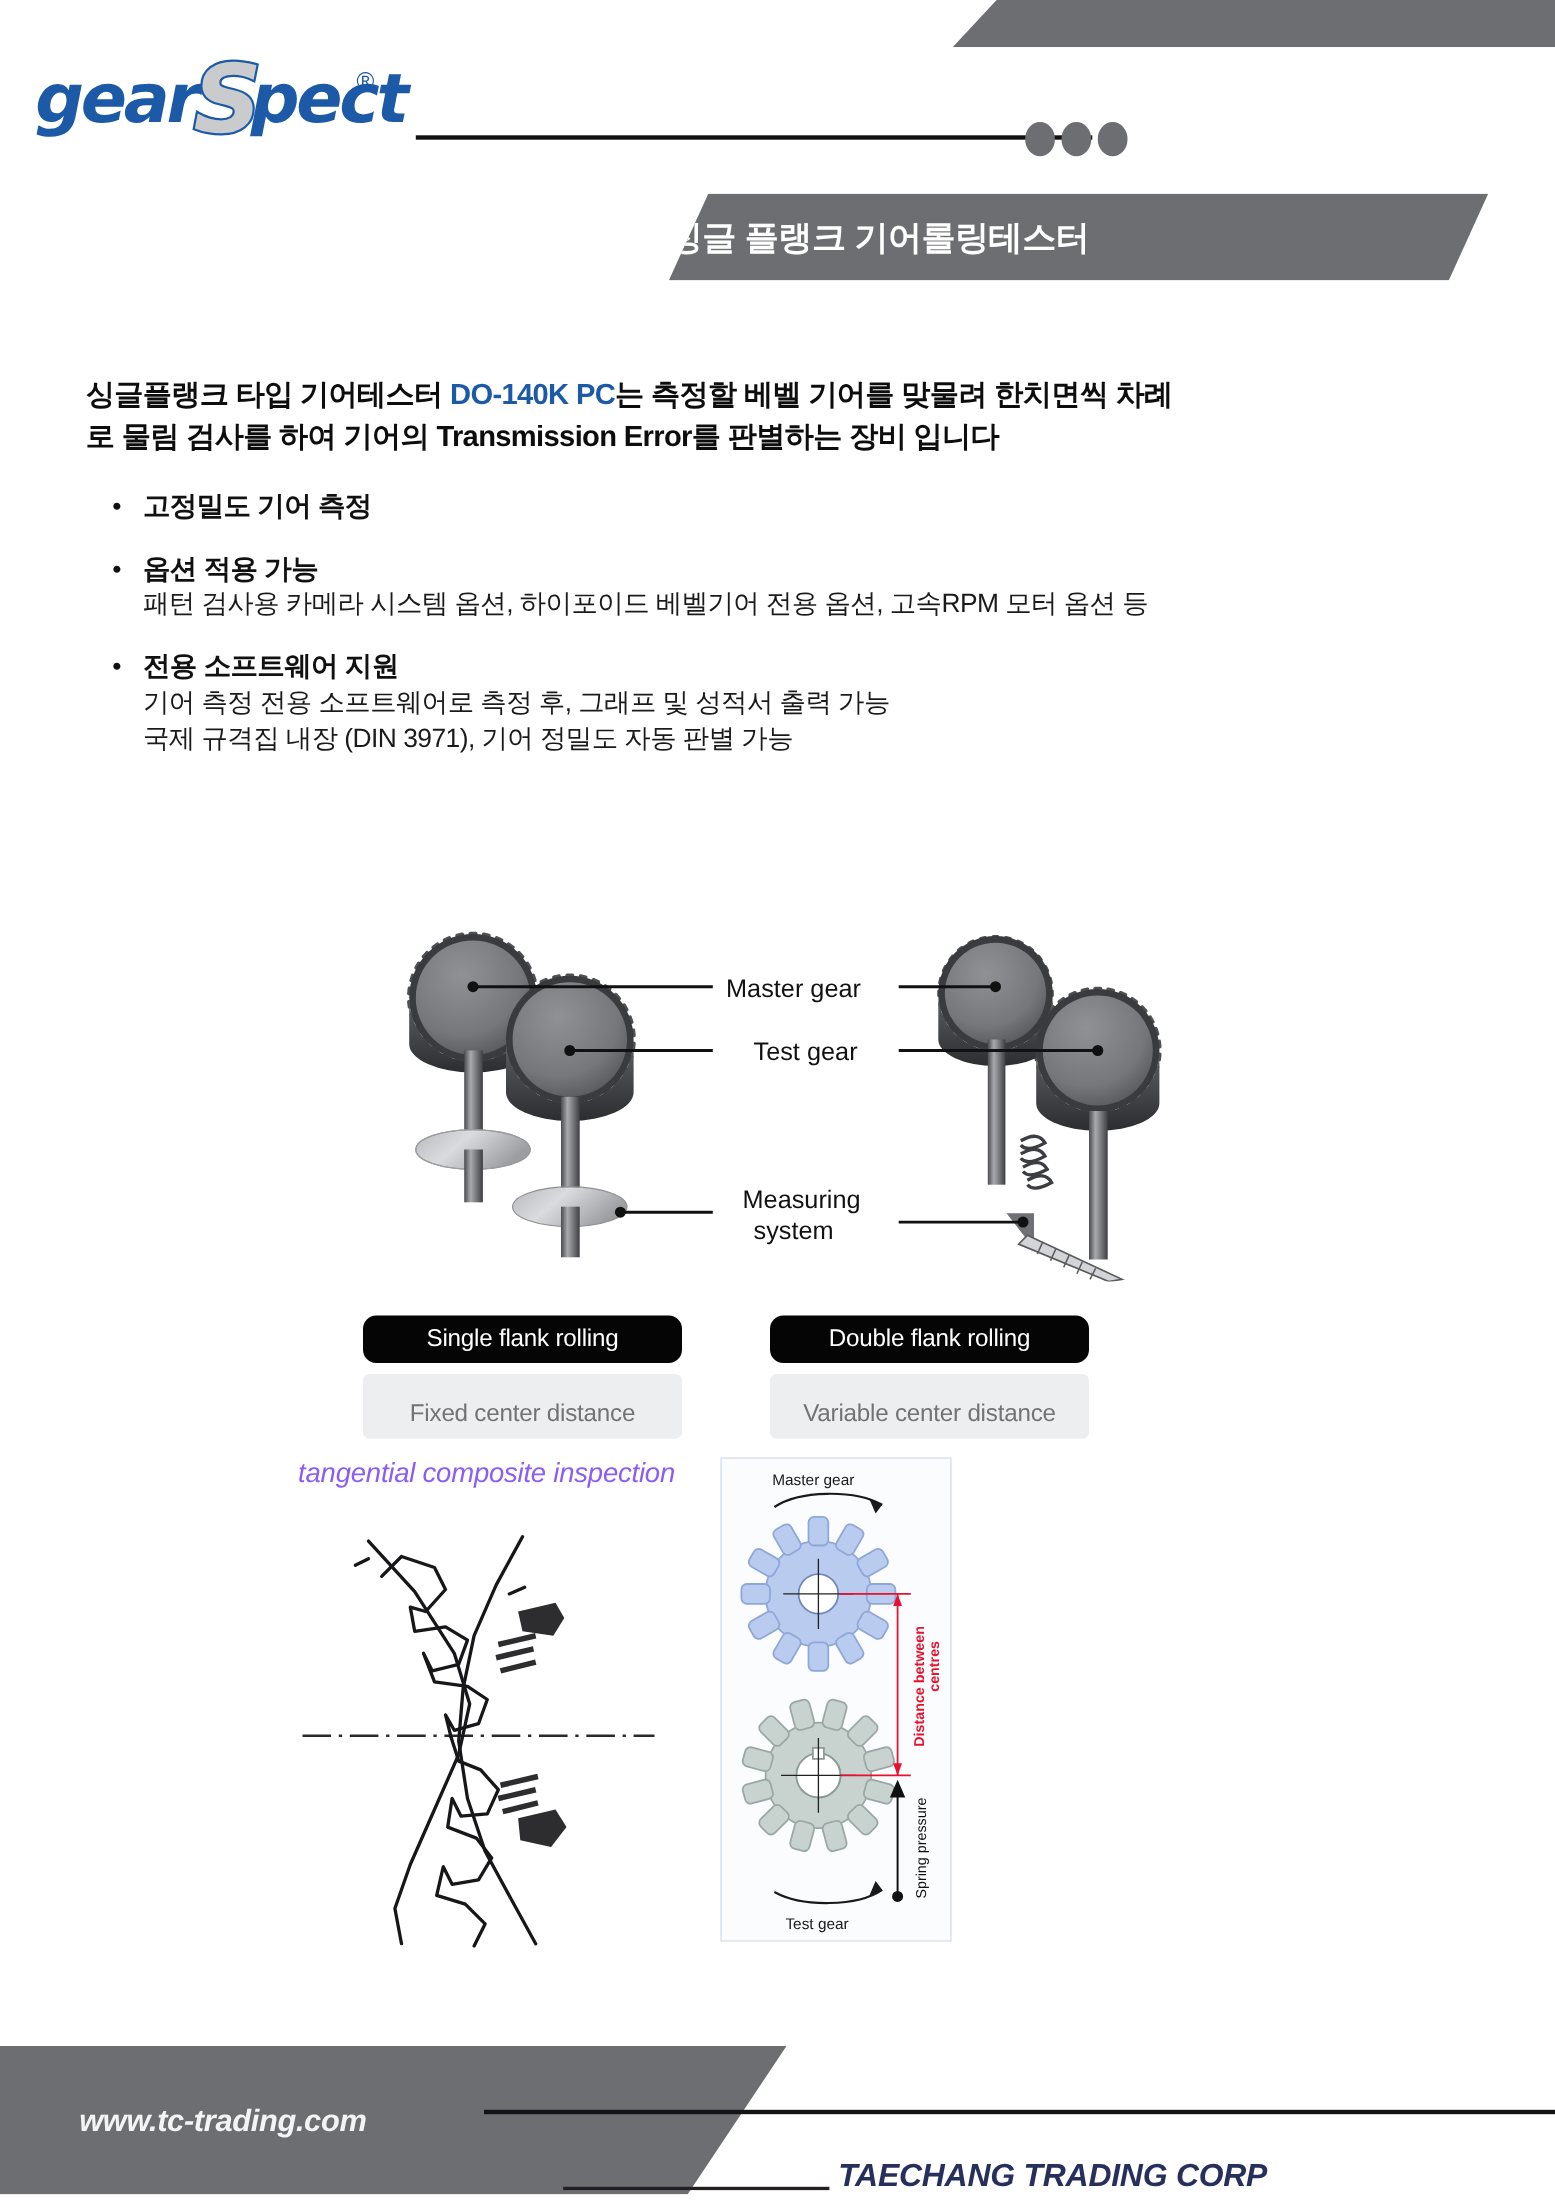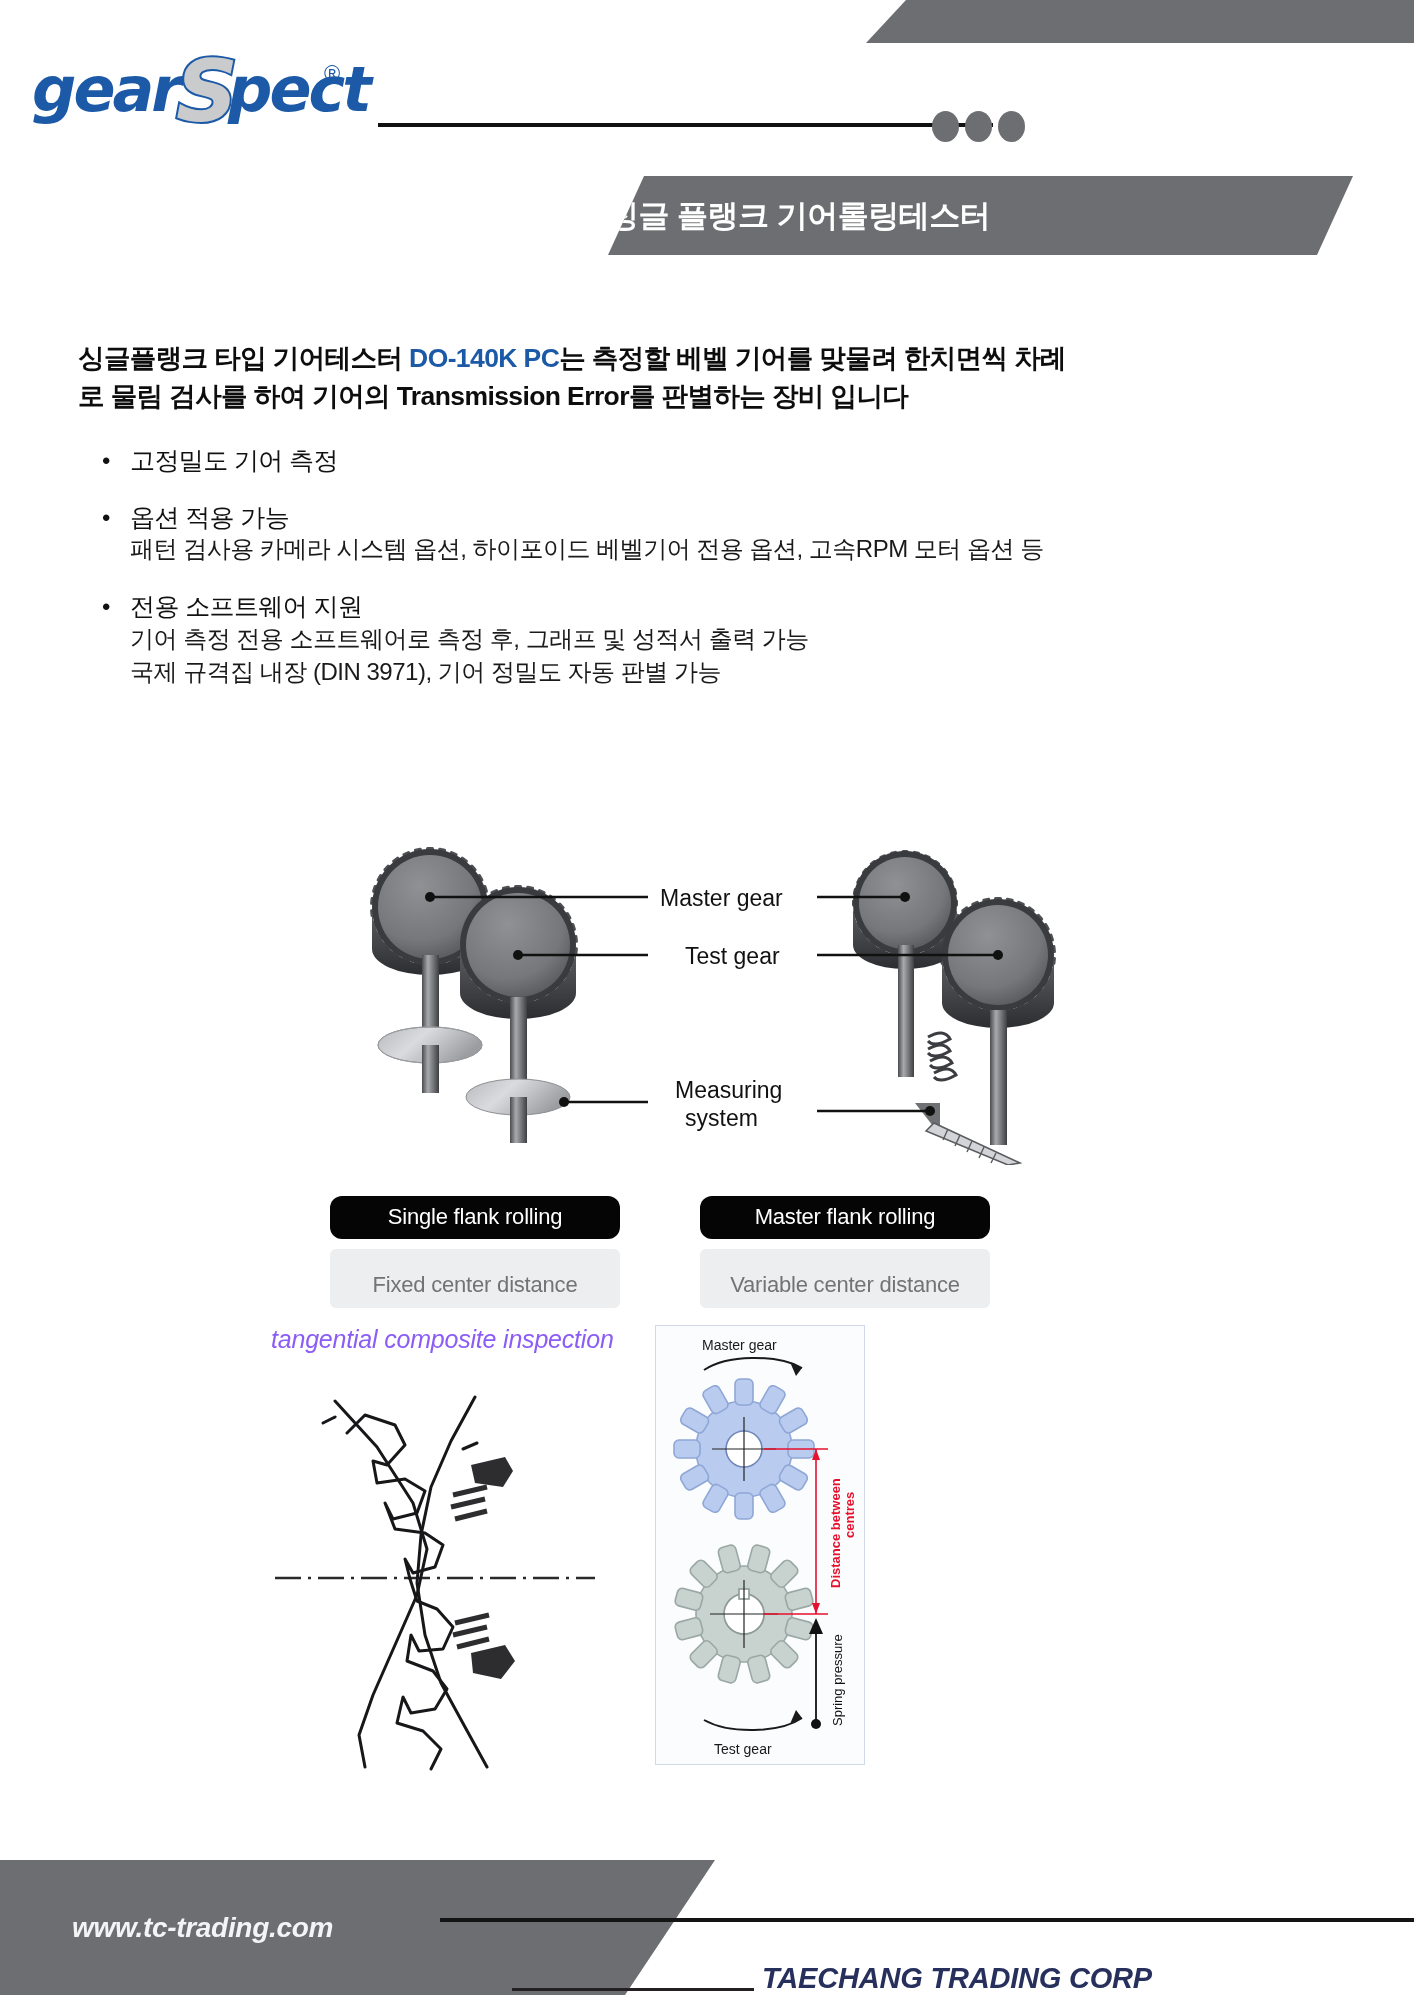--- a/index.html
+++ b/index.html
@@ -115,21 +115,21 @@
   .bullet .mark {
     position: absolute;
     left: 6px; top: 4px;
     font-size: 24px;
     line-height: 1;
     color: #111;
   }
   .bullet .head {
     margin-left: 34px;
     font-size: 25px;
-    font-weight: normal;
+    font-weight: bold;
     color: #111;
     letter-spacing: -0.6px;
     line-height: 1.22;
   }
   .bullet .sub {
     margin-left: 34px;
     font-size: 24px;
     color: #1a1a1a;
     letter-spacing: -0.5px;
     line-height: 1.38;
@@ -513,21 +513,21 @@
       <circle cx="600" cy="266" r="5" fill="#111"></circle>
     </svg>
   </div>
 
   <div class="cap-row">
     <div class="cap-group left">
       <div class="cap-black">Single flank rolling</div>
       <div class="cap-grey">Fixed center distance</div>
     </div>
     <div class="cap-group right">
-      <div class="cap-black">Master flank rolling</div>
+      <div class="cap-black">Double flank rolling</div>
       <div class="cap-grey">Variable center distance</div>
     </div>
   </div>
 
   <div class="fig2">
     <div class="fig2-title">tangential composite inspection</div>
     <svg width="340" height="400" viewBox="0 0 340 400" style="position:absolute;left:0;top:58px;">
 
       <line x1="10" y1="195" x2="330" y2="195" stroke="#2a2a2a" stroke-width="2.4" stroke-dasharray="26 7 3 7"></line>
 

